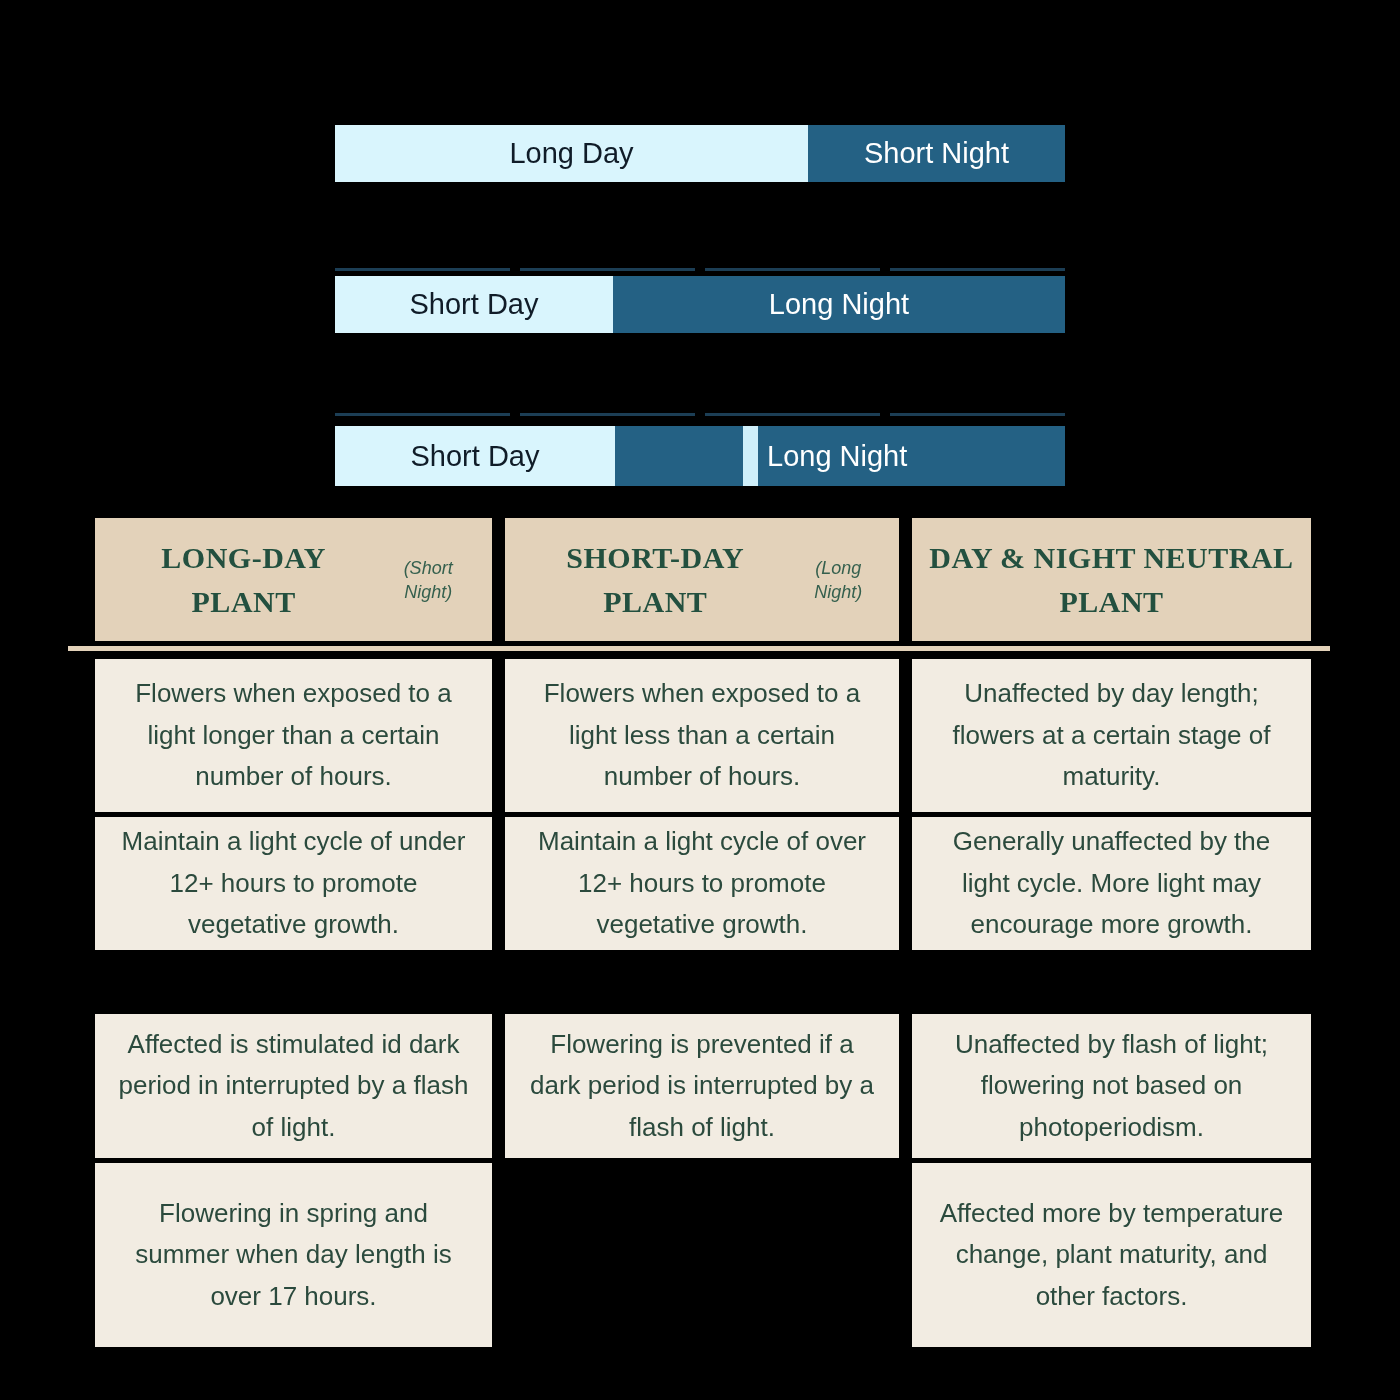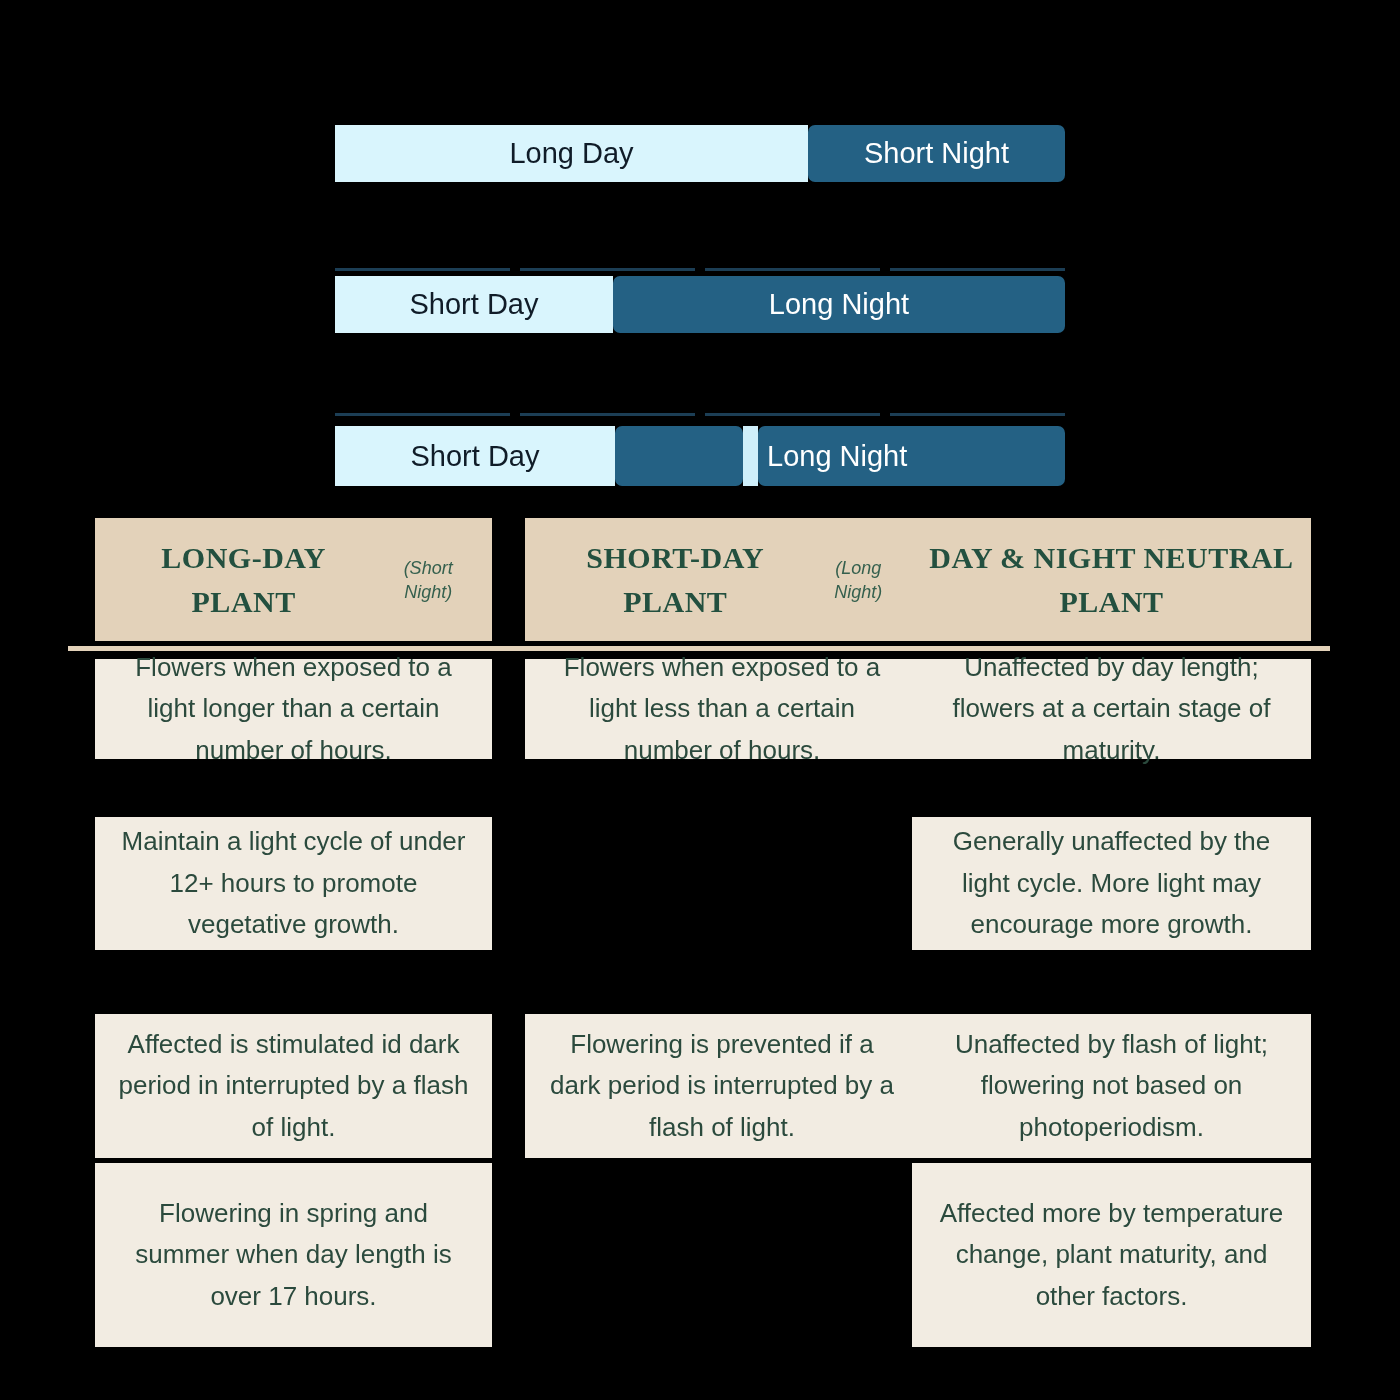--- a/index.html
+++ b/index.html
@@ -35,21 +35,20 @@
     font-size: 29px;
     white-space: nowrap;
   }
   .seg.day {
     background: var(--day-fill, #d9f5fd);
     color: var(--day-text, #101c28);
   }
   .seg.night {
     background: var(--night-fill, #246184);
     color: var(--night-text, #ffffff);
-    border-radius: 7px;
   }
   .seg.flash {
     background: var(--flash-fill, #cfeffa);
   }
   .seg.left-label {
     justify-content: flex-start;
     padding-left: 9px;
   }
 
   .dash-line {
@@ -110,24 +109,24 @@
 
   .body-cell {
     background: var(--cell-bg, #f2ece2);
     color: var(--cell-text, #2b4a3d);
     font-size: 26px;
     line-height: 1.6;
     padding: 6px 18px;
   }
 
   .col-1 { left: 95px;  width: 397px; }
-  .col-2 { left: 505px; width: 394px; margin-left: 20px; }
+  .col-2 { left: 505px; width: 394px; }
   .col-3 { left: 912px; width: 399px; }
 
-  .row-1 { top: 659px;  height: 100px; }
+  .row-1 { top: 659px;  height: 153px; }
   .row-2 { top: 817px;  height: 133px; }
   .row-3 { top: 1014px; height: 144px; }
   .row-4 { top: 1163px; height: 184px; }
 </style>
 </head>
 <body>
 
 <div class="canvas">
 
   <div class="bar bar-1">
@@ -180,20 +179,21 @@
 
   </div>
 
   <div class="divider"></div>
 
   <div class="cell body-cell col-1 row-1">Flowers when exposed to a light longer than a certain number of hours.</div>
   <div class="cell body-cell col-2 row-1">Flowers when exposed to a light less than a certain number of hours.</div>
   <div class="cell body-cell col-3 row-1">Unaffected by day length; flowers at a certain stage of maturity.</div>
 
   <div class="cell body-cell col-1 row-2">Maintain a light cycle of under 12+ hours to promote vegetative growth.</div>
+  <div class="cell body-cell col-2 row-2">Maintain a light cycle of over 12+ hours to promote vegetative growth.</div>
   <div class="cell body-cell col-3 row-2">Generally unaffected by the light cycle. More light may encourage more growth.</div>
 
   <div class="cell body-cell col-1 row-3">Affected is stimulated id dark period in interrupted by a flash of light.</div>
   <div class="cell body-cell col-2 row-3">Flowering is prevented if a dark period is interrupted by a flash of light.</div>
   <div class="cell body-cell col-3 row-3">Unaffected by flash of light; flowering not based on photoperiodism.</div>
 
   <div class="cell body-cell col-1 row-4">Flowering in spring and summer when day length is over 17 hours.</div>
   <div class="cell body-cell col-3 row-4">Affected more by temperature change, plant maturity, and other factors.</div>
 
 </div>

